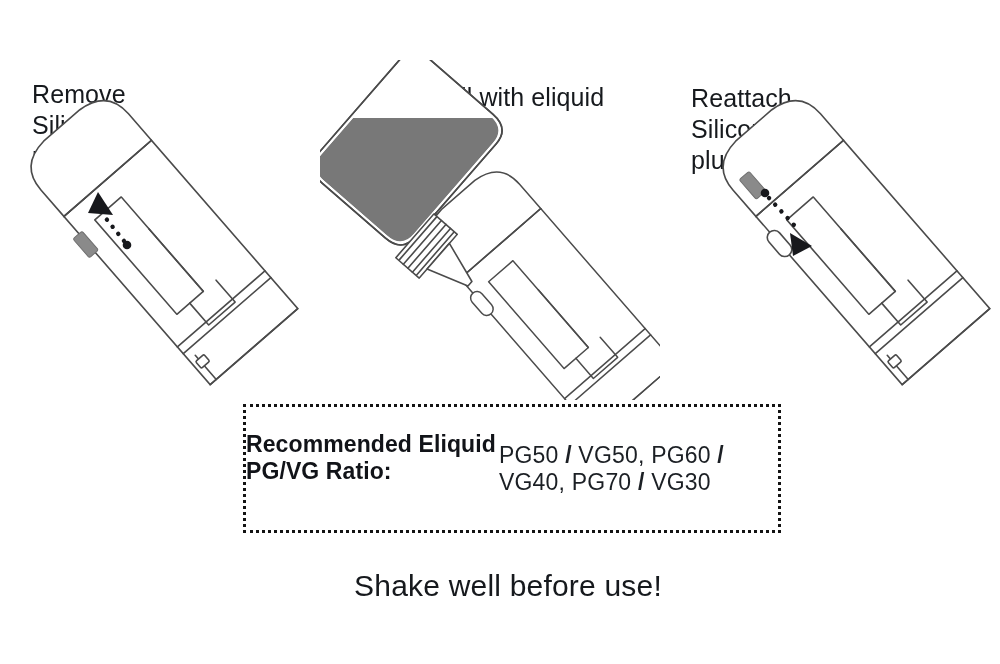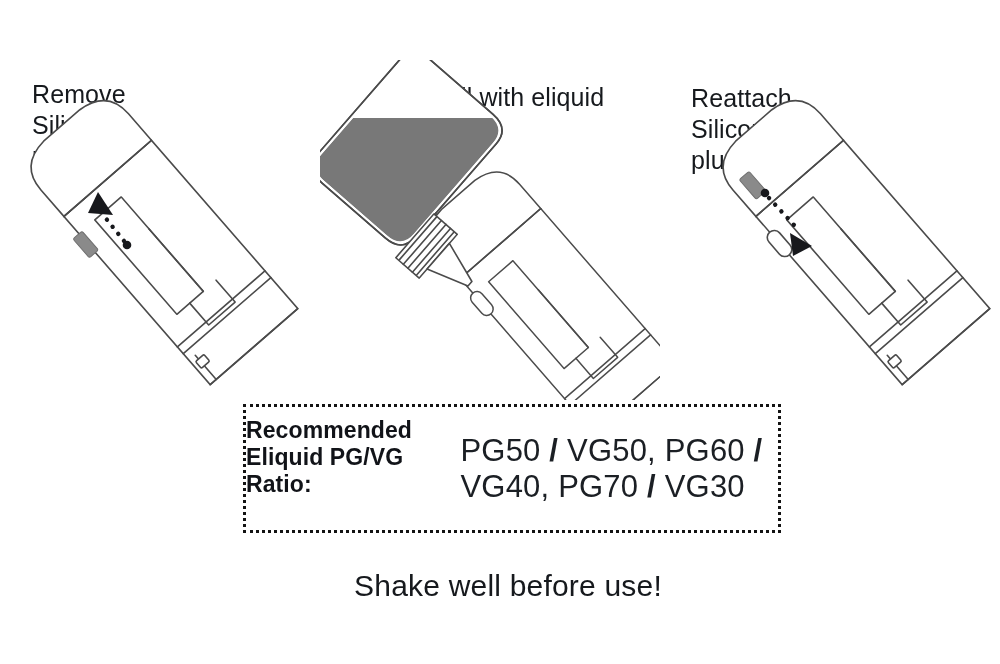--- a/index.html
+++ b/index.html
@@ -67,21 +67,21 @@
     justify-content: center;
   }
   #ratio-title {
     font-size: 23px;
     font-weight: bold;
     color: #111318;
     letter-spacing: 0.1px;
     margin-bottom: 22px;
   }
   #ratio-values {
-    font-size: 31px;
+    font-size: 23px;
     color: #1b1f24;
     letter-spacing: 0.2px;
   }
   #ratio-values b { font-weight: bold; }
 
   #shake-note {
     position: absolute;
     left: 8px;
     top: 569px;
     width: 1000px;

